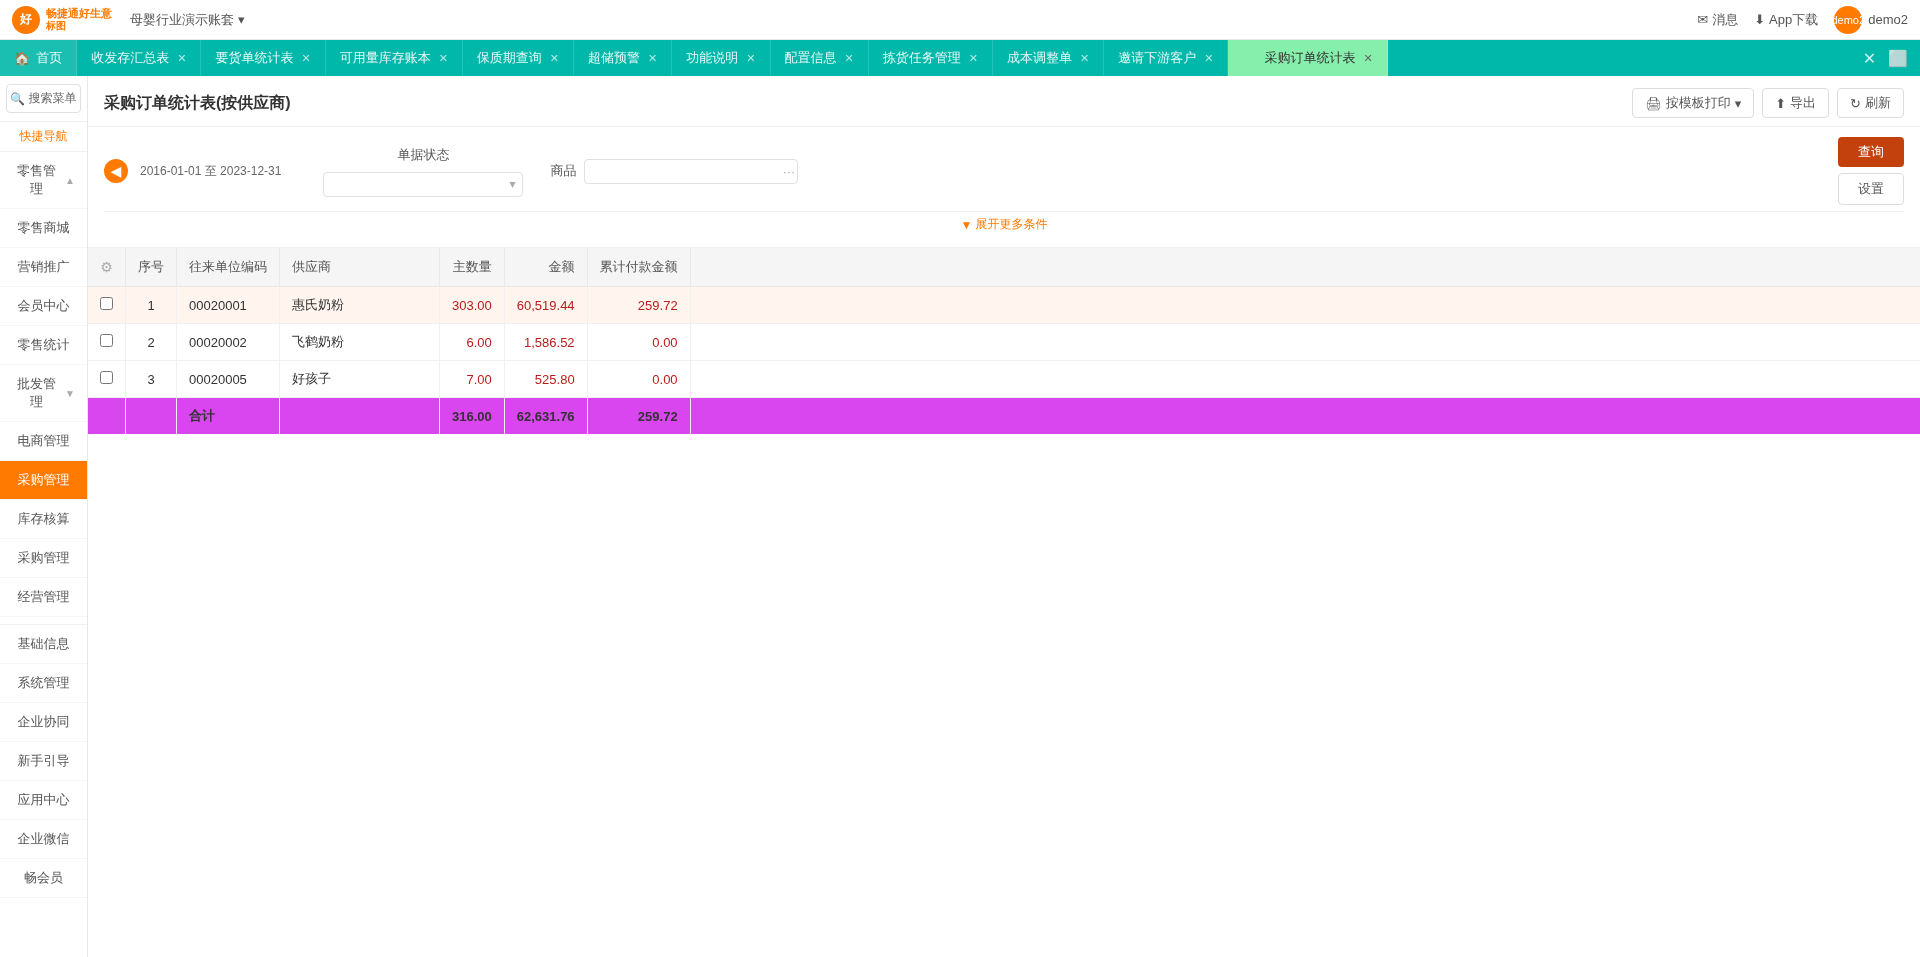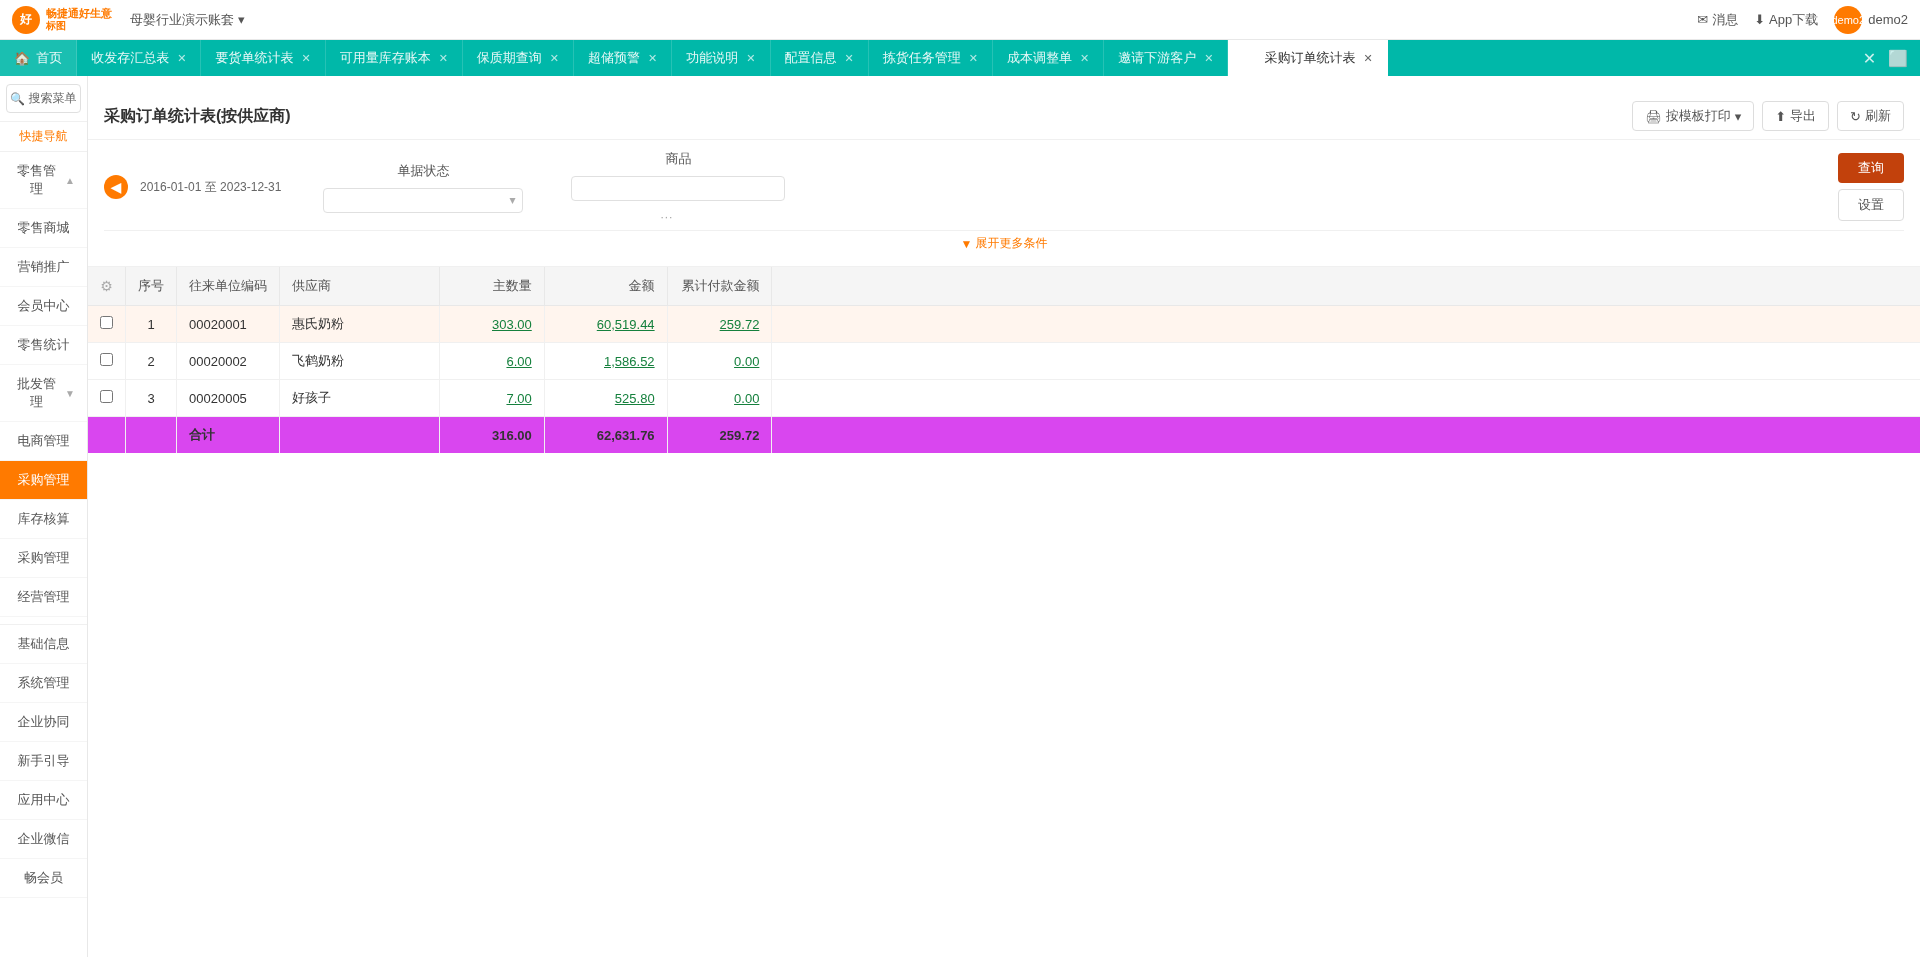--- a/index.html
+++ b/index.html
@@ -12,21 +12,21 @@
     .logo-icon { width: 28px; height: 28px; background: #ff7a00; border-radius: 50%; display: flex; align-items: center; justify-content: center; color: white; font-size: 12px; font-weight: bold; }
     .logo-text { font-size: 11px; color: #ff7a00; font-weight: bold; line-height: 1.2; }
     .workspace-selector { display: flex; align-items: center; gap: 4px; color: #555; font-size: 13px; cursor: pointer; padding: 4px 8px; border-radius: 4px; }
     .top-bar-right { display: flex; align-items: center; gap: 16px; }
     .top-bar-btn { display: flex; align-items: center; gap: 4px; color: #555; font-size: 13px; cursor: pointer; }
     .avatar { width: 28px; height: 28px; background: #ff7a00; border-radius: 50%; display: flex; align-items: center; justify-content: center; color: white; font-size: 11px; }
 
     
     .nav-tabs { height: 36px; background: #00b8a9; display: flex; align-items: center; padding: 0 0; flex-shrink: 0; overflow: hidden; }
     .nav-tab { height: 36px; padding: 0 14px; display: flex; align-items: center; gap: 6px; color: rgba(255,255,255,0.9); font-size: 13px; cursor: pointer; white-space: nowrap; border-right: 1px solid rgba(255,255,255,0.15); }
-    .nav-tab.active { background: #ffffff; color: #333; padding-left: 36px; }
+    .nav-tab.active { background: #86efac; color: #333; padding-left: 36px; }
     .nav-tab.home { background: rgba(255,255,255,0.1); }
     .nav-tab .close-x { font-size: 11px; color: rgba(255,255,255,0.7); margin-left: 2px; }
     .nav-tab.active .close-x { color: #666; }
     .nav-tabs-end { margin-left: auto; display: flex; align-items: center; gap: 4px; padding-right: 8px; }
     .nav-end-btn { color: rgba(255,255,255,0.8); cursor: pointer; font-size: 16px; padding: 2px 4px; }
 
     
     .main-layout { display: flex; flex: 1; overflow: hidden; }
 
     
@@ -37,21 +37,21 @@
     .sidebar-item { padding: 10px 8px; text-align: center; font-size: 13px; color: #555; cursor: pointer; border-bottom: 1px solid #f5f5f5; display: flex; align-items: center; justify-content: center; gap: 4px; }
     .sidebar-item.active { background: #ff7a00; color: white; }
     .sidebar-item.has-arrow { justify-content: space-between; padding: 10px 12px; }
     .sidebar-arrow { font-size: 10px; color: #aaa; }
 
     
     .content-area { flex: 1; display: flex; flex-direction: column; overflow: hidden; background: #f5f5f5; }
 
     
     .page-content { flex: 1; display: flex; flex-direction: column; overflow: hidden; background: #fff; margin: 0; }
-    .page-header { display: flex; align-items: center; justify-content: space-between; padding: 25px 16px 8px; border-bottom: 1px solid #f0f0f0; }
+    .page-header { display: flex; align-items: center; justify-content: space-between; padding: 12px 16px 8px; border-bottom: 1px solid #f0f0f0; }
     .page-title { font-size: 16px; font-weight: bold; color: #333; }
     .page-header-actions { display: flex; align-items: center; gap: 8px; }
     .btn-template { padding: 5px 12px; border: 1px solid #ddd; background: #fff; border-radius: 4px; font-size: 13px; cursor: pointer; display: flex; align-items: center; gap: 4px; color: #555; }
     .btn-export { padding: 5px 12px; border: 1px solid #ddd; background: #fff; border-radius: 4px; font-size: 13px; cursor: pointer; display: flex; align-items: center; gap: 4px; color: #555; }
     .btn-refresh { padding: 5px 12px; border: 1px solid #ddd; background: #fff; border-radius: 4px; font-size: 13px; cursor: pointer; display: flex; align-items: center; gap: 4px; color: #555; }
 
     
     .filter-area { padding: 10px 16px; background: #fff; border-bottom: 1px solid #f0f0f0; }
     .filter-row { display: flex; align-items: center; gap: 12px; flex-wrap: wrap; }
     .filter-group { display: flex; align-items: center; gap: 8px; }
@@ -75,21 +75,21 @@
     .table-area { flex: 1; overflow: auto; }
     table { width: 100%; border-collapse: collapse; font-size: 13px; }
     thead tr { background: #f5f5f5; }
     th { padding: 10px 12px; text-align: left; color: #555; font-weight: normal; border-bottom: 1px solid #e8e8e8; border-right: 1px solid #e8e8e8; white-space: nowrap; }
     th:last-child { border-right: none; }
     td { padding: 9px 12px; border-bottom: 1px solid #f0f0f0; border-right: 1px solid #f0f0f0; color: #333; }
     td:last-child { border-right: none; }
     tr.row-odd { background: #fff; }
     tr.row-even { background: #fff; }
     tr.highlighted { background: #fff5ee; }
-    .td-link { color: #15803d; text-decoration: underline; cursor: pointer; margin-left: 40px; }
+    .td-link { color: #b91c1c; cursor: pointer; }
     .th-settings { text-align: center; width: 36px; }
     .settings-icon { color: #aaa; cursor: pointer; font-size: 14px; }
 
     
     .table-footer { background: #d946ef; border-top: 1px solid #be185d; }
     .table-footer td { font-weight: bold; color: #333; border-bottom: none; }
 
     
     ::-webkit-scrollbar { width: 6px; height: 6px; }
     ::-webkit-scrollbar-thumb { background: #ccc; border-radius: 3px; }
@@ -283,21 +283,21 @@
 
           <div class="filter-group" style="margin-left:30px;flex-direction:column;">
             <span class="filter-label">单据状态</span>
             <div class="filter-select-wrap">
               <select class="filter-select">
                 <option value=""></option>
               </select>
             </div>
           </div>
 
-          <div class="filter-group" style="margin-left:36px;flex-direction:column;">
+          <div class="filter-group" style="margin-left:15px;">
             <span class="filter-label">商品</span>
             <input class="filter-input" type="text" value="" style="min-width: 200px;">
             <span style="color:#aaa;cursor:pointer;margin-left:-24px;">···</span>
           </div>
 
           <div class="query-btn-area">
             <button class="btn-query">查询</button>
             <button class="btn-settings">设置</button>
           </div>
         </div>

